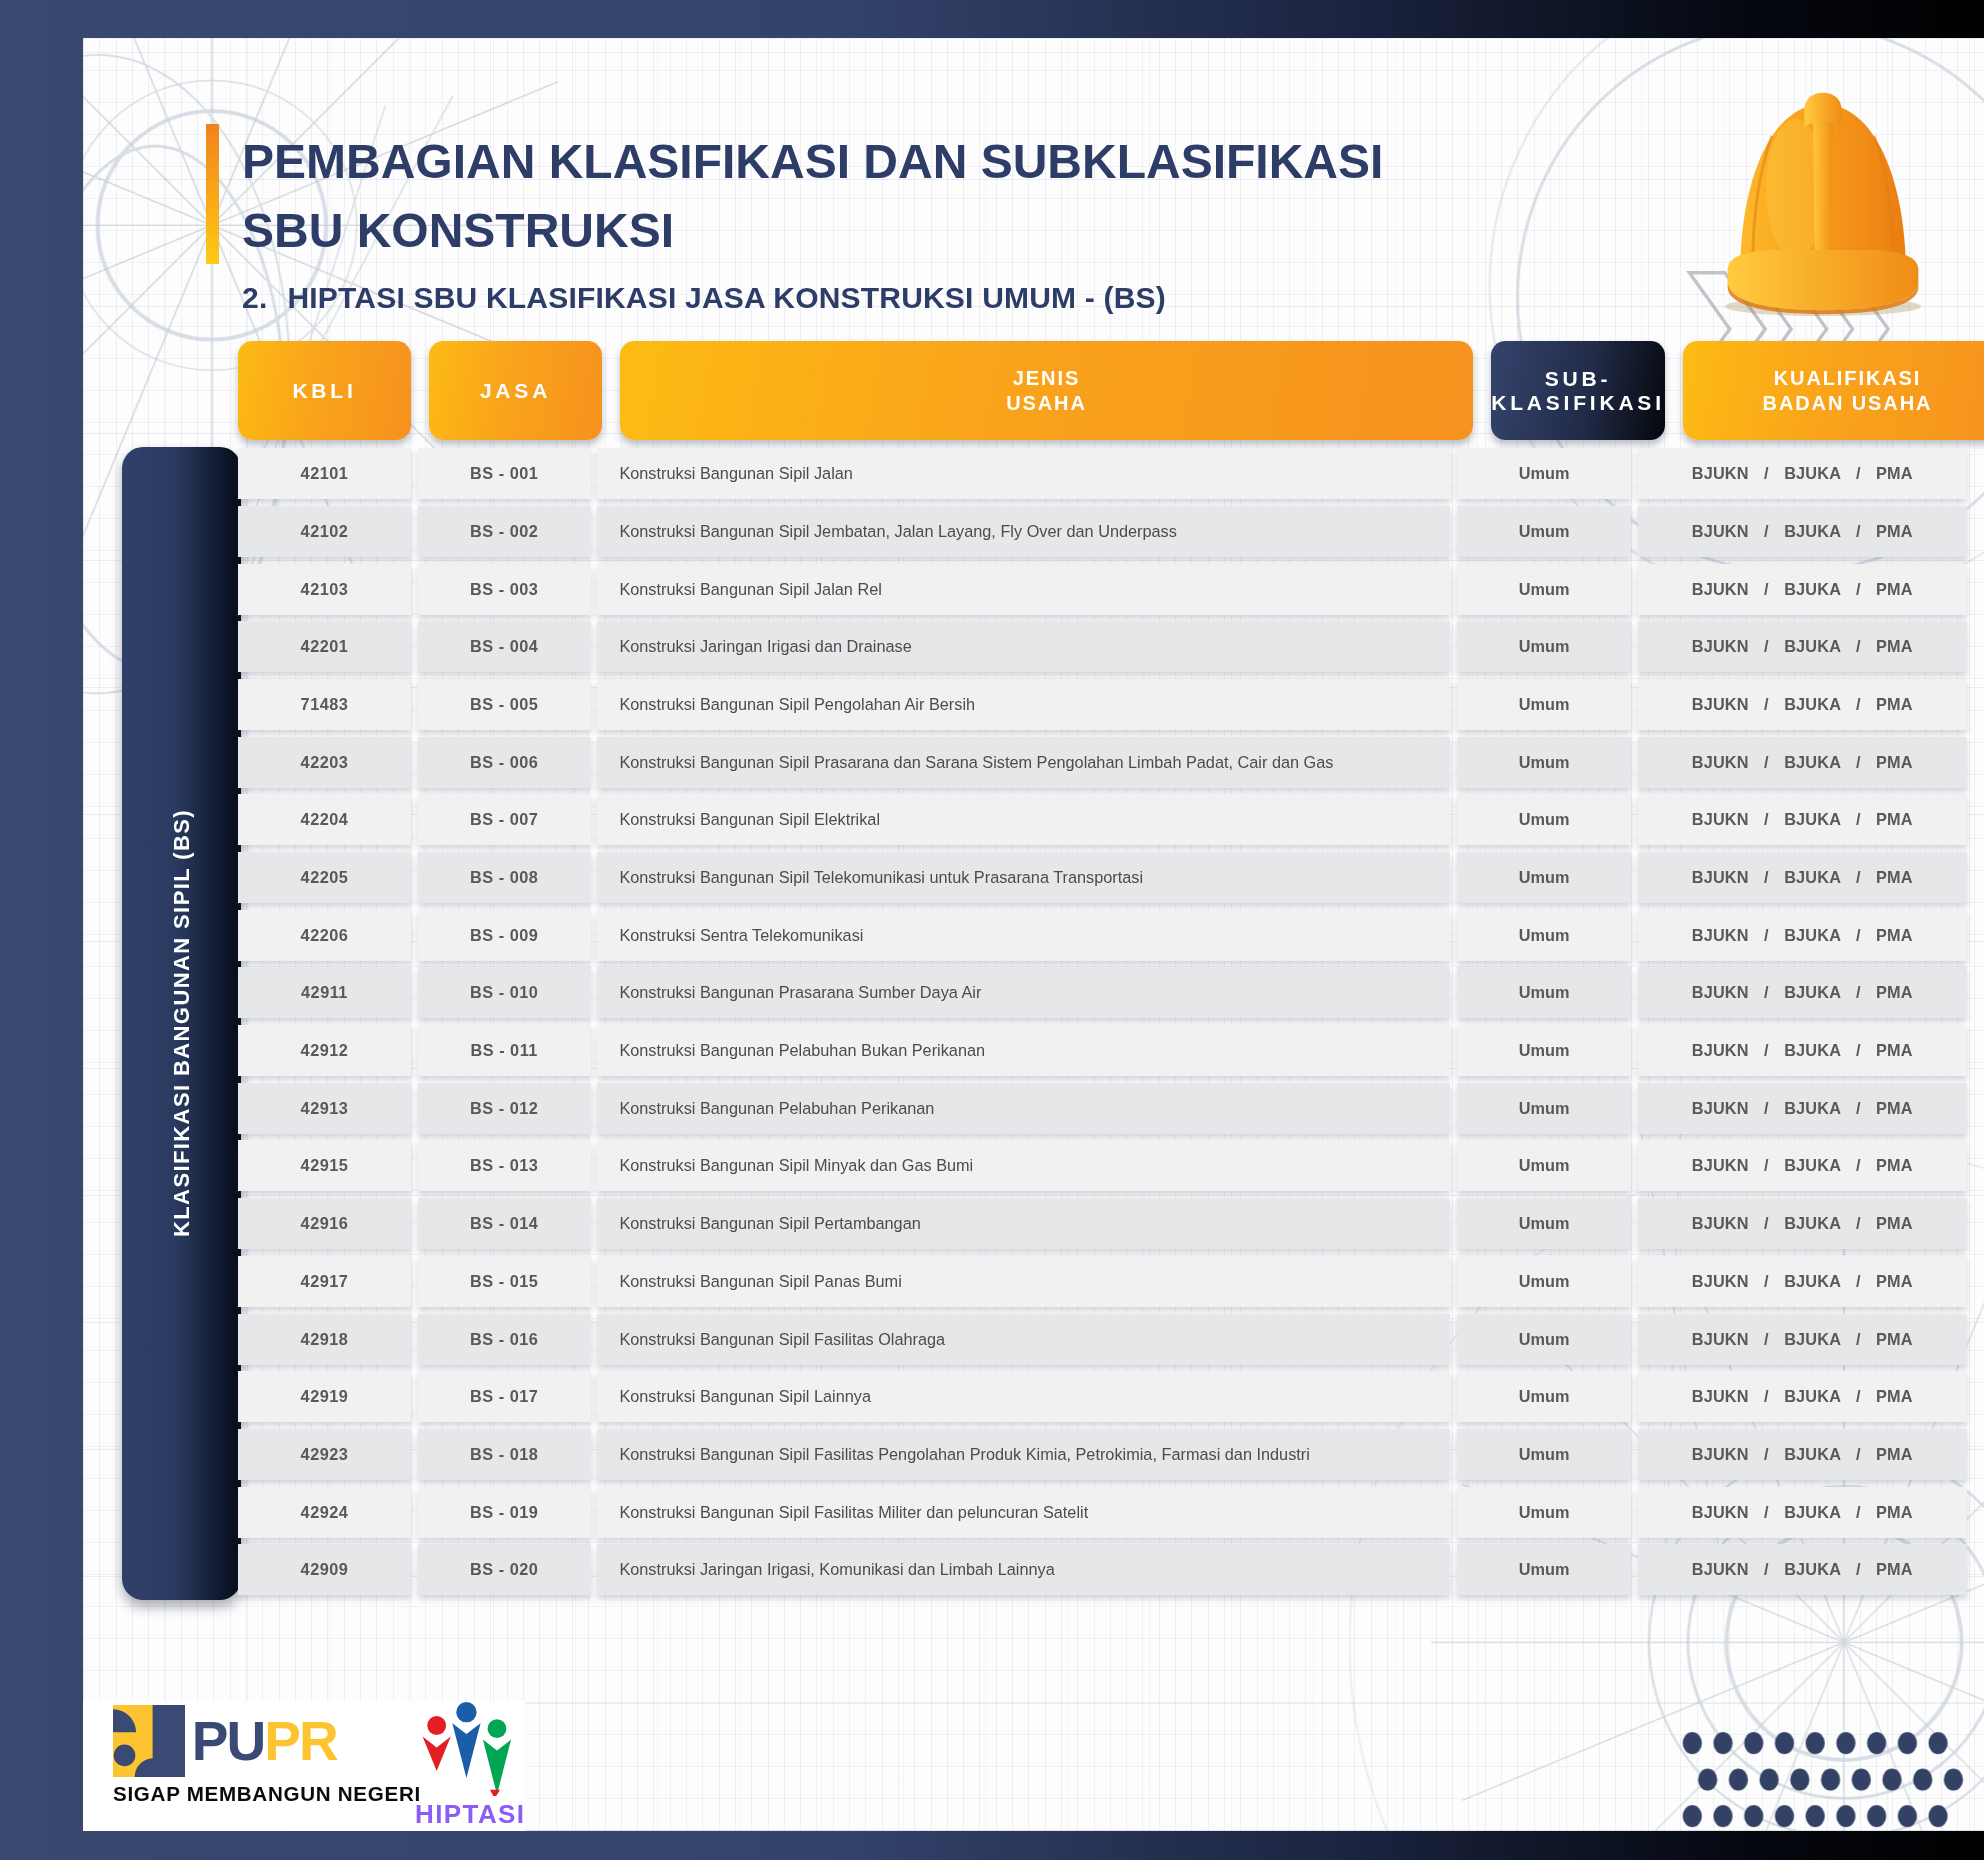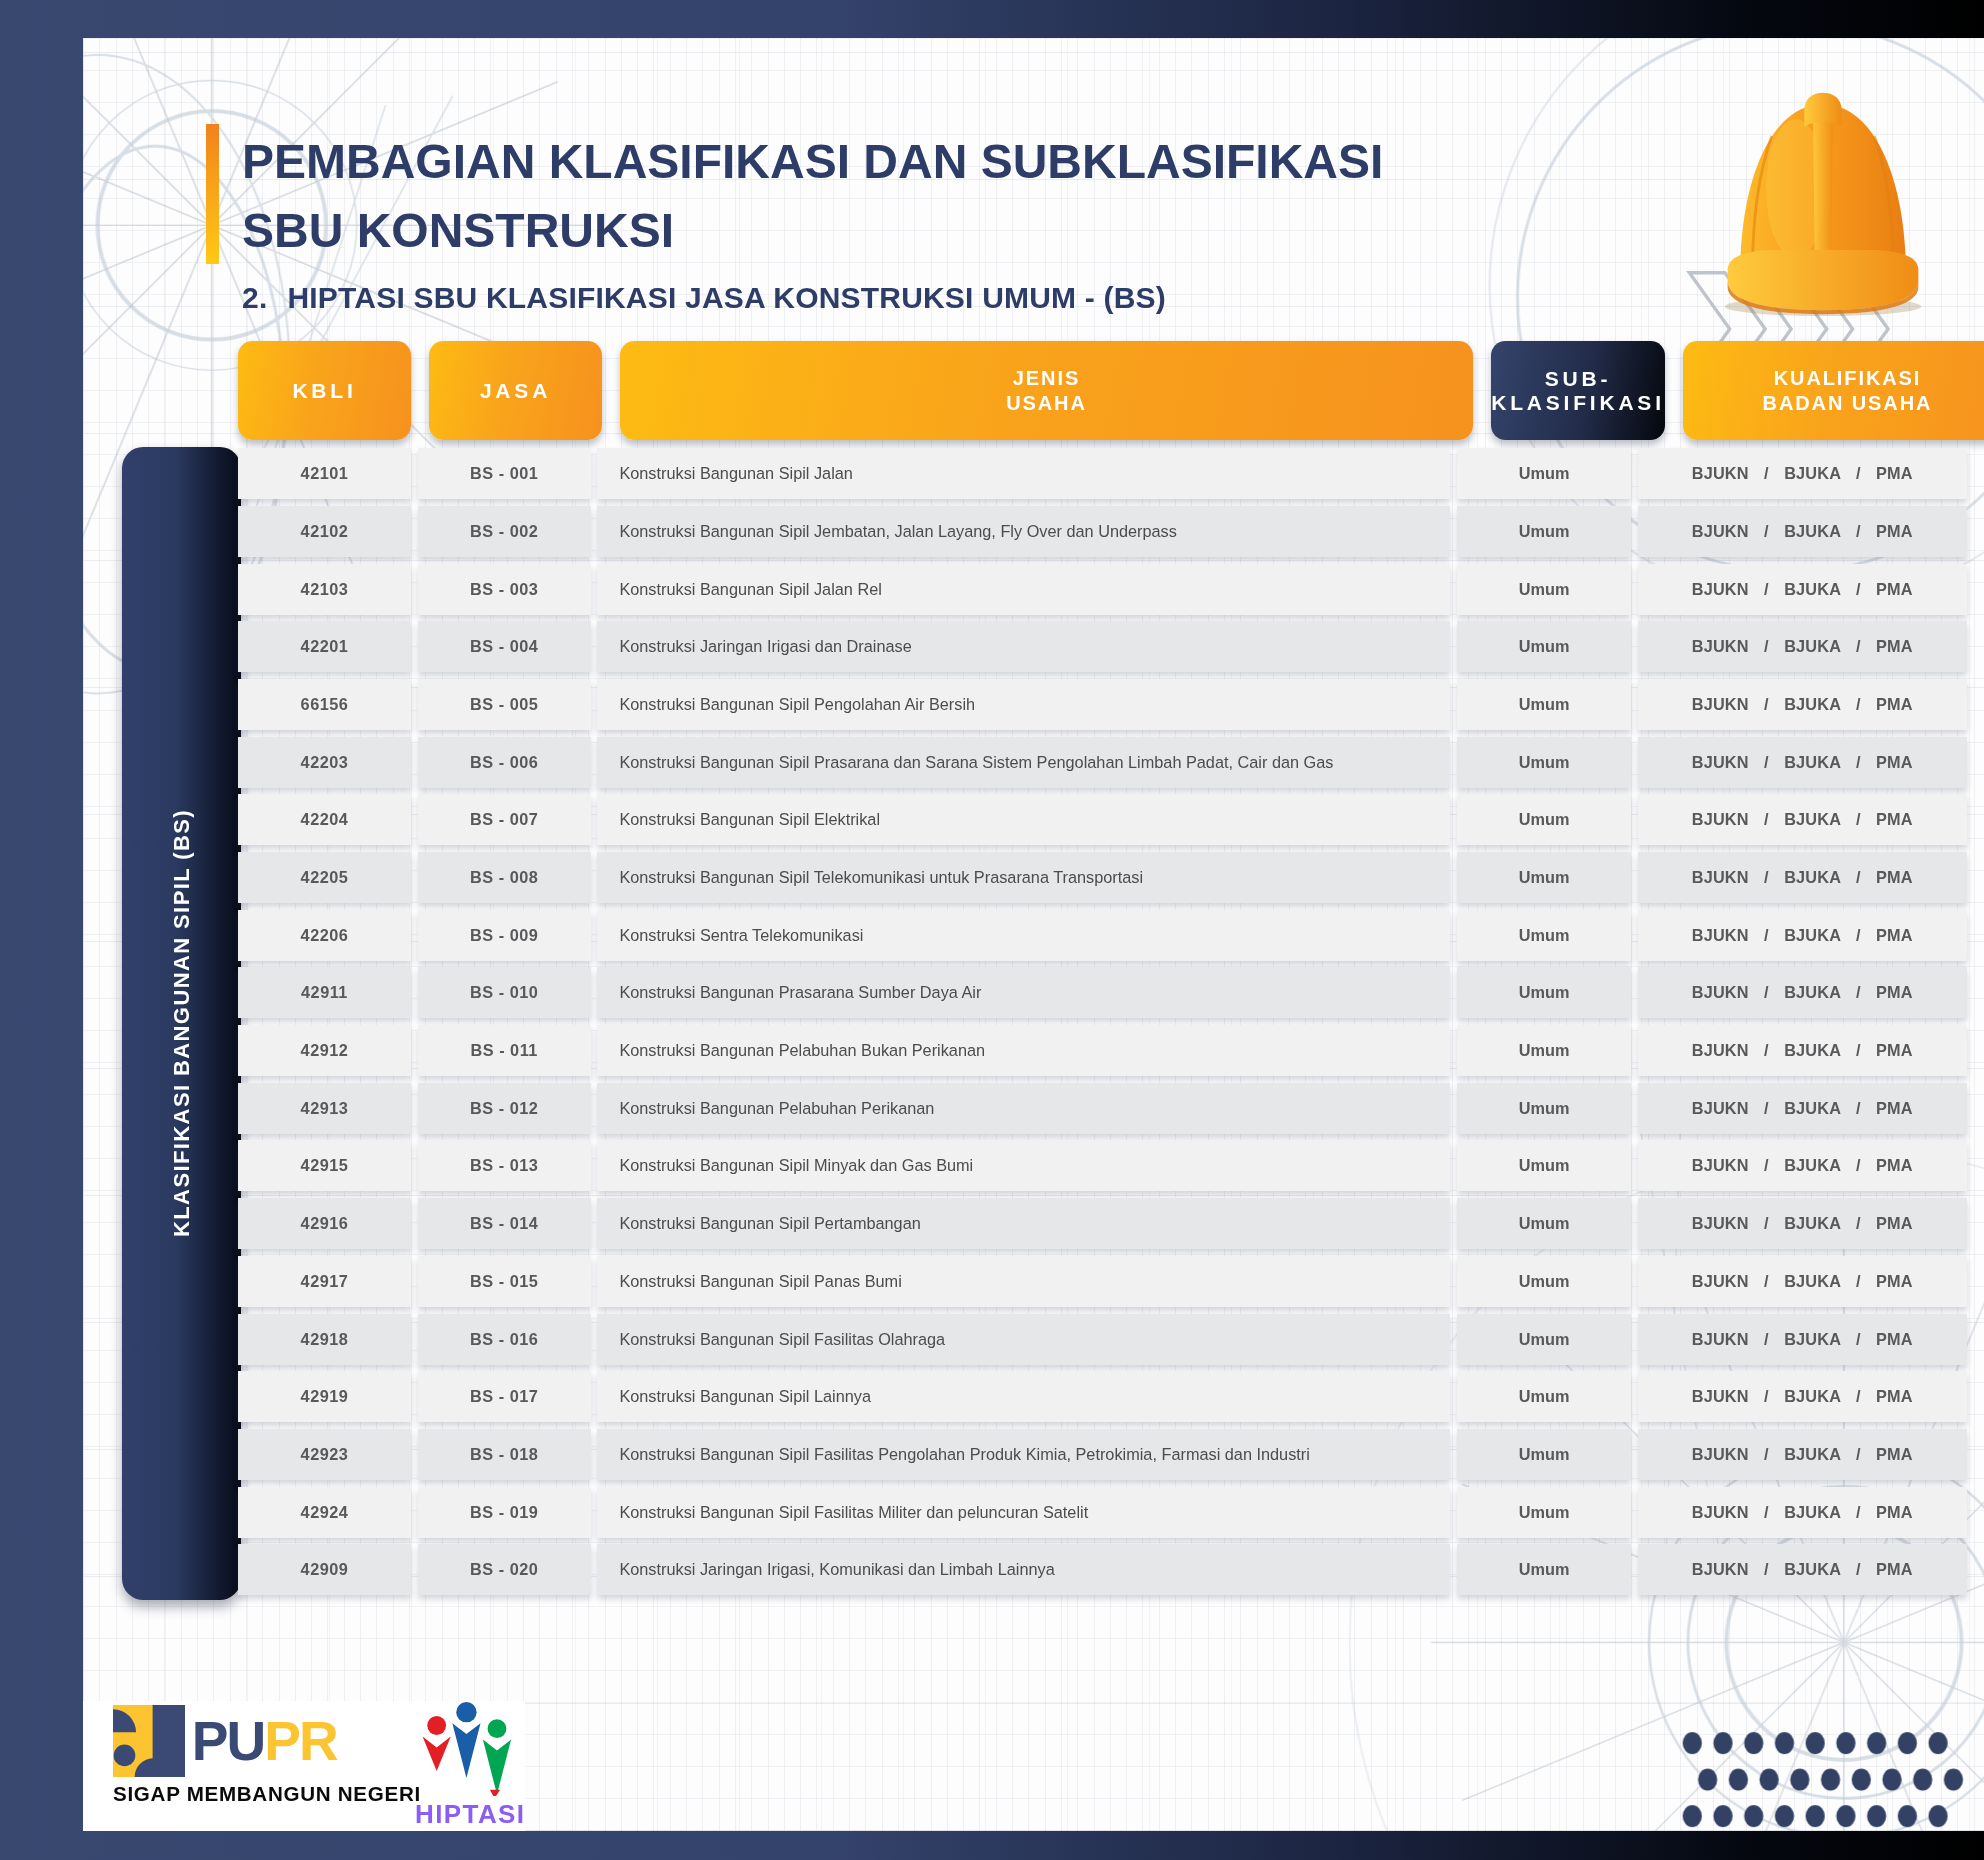--- a/index.html
+++ b/index.html
@@ -208,21 +208,21 @@
 
       <div class="trow even">
         <div class="cell kbli">42201</div>
         <div class="cell kode">BS - 004</div>
         <div class="cell sub">Konstruksi Jaringan Irigasi dan Drainase</div>
         <div class="cell jenis">Umum</div>
         <div class="cell kual">BJUKN / BJUKA / PMA</div>
       </div>
 
       <div class="trow odd">
-        <div class="cell kbli">66156</div>
+        <div class="cell kbli">71483</div>
         <div class="cell kode">BS - 005</div>
         <div class="cell sub">Konstruksi Bangunan Sipil Pengolahan Air Bersih</div>
         <div class="cell jenis">Umum</div>
         <div class="cell kual">BJUKN / BJUKA / PMA</div>
       </div>
 
       <div class="trow even">
         <div class="cell kbli">42203</div>
         <div class="cell kode">BS - 006</div>
         <div class="cell sub">Konstruksi Bangunan Sipil Prasarana dan Sarana Sistem Pengolahan Limbah Padat, Cair dan Gas</div>

